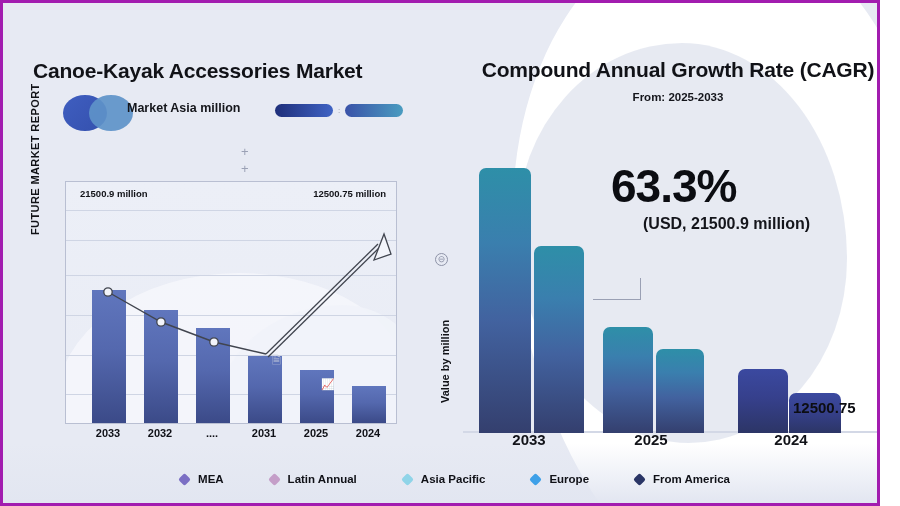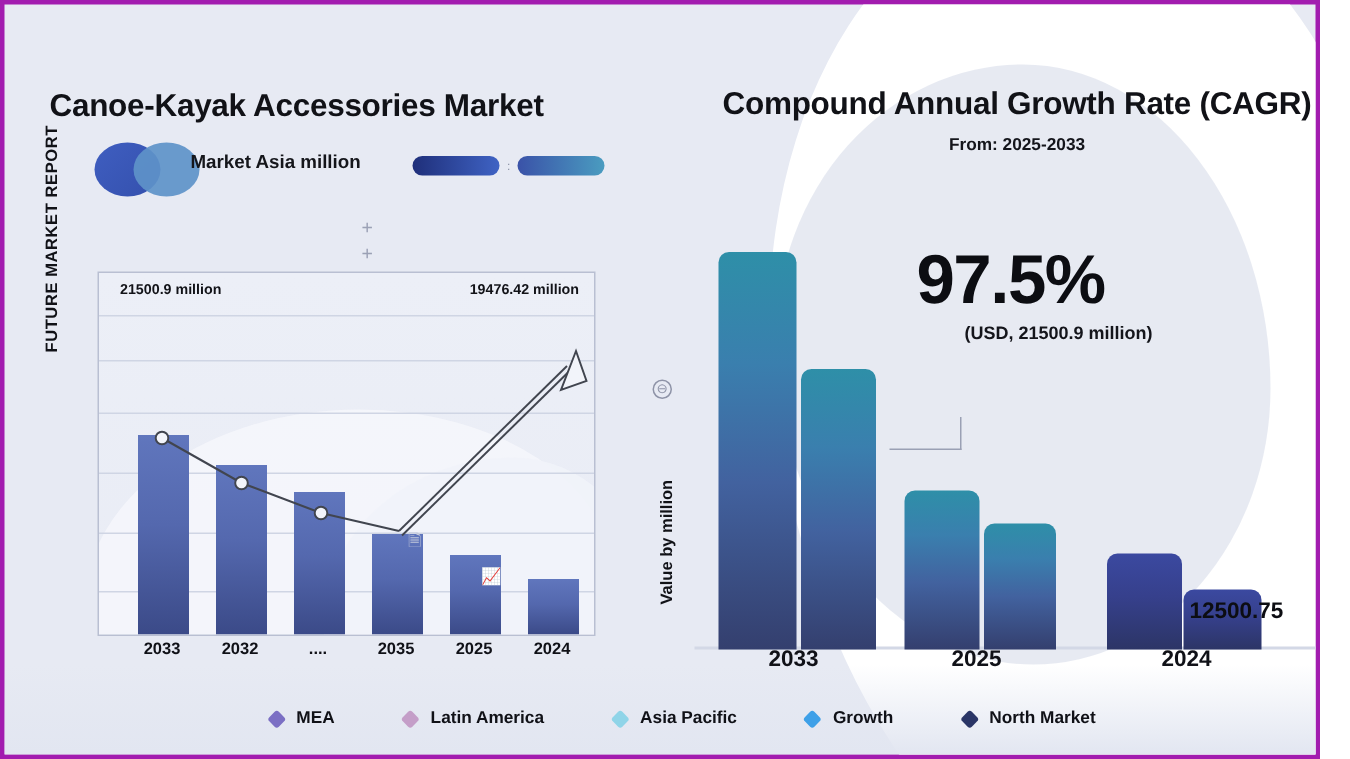--- a/index.html
+++ b/index.html
@@ -135,21 +135,21 @@
   .subtitle-right {
     position:absolute; left:0; top:88px; width:450px; text-align:center;
     font-size:11.5px; font-weight:bold; color:#14151b;
   }
   .cagr-big {
     position:absolute; left:158px; top:156px;
     font-size:46px; font-weight:bold; color:#0c0d12; letter-spacing:-1px;
   }
   .cagr-sub {
     position:absolute; left:190px; top:212px;
-    font-size:12px; font-weight:bold; color:#14151b;
+    font-size:16px; font-weight:bold; color:#14151b;
   }
   .rbars { position:absolute; left:0; top:0; width:450px; height:430px; }
   .rbar {
     position:absolute; bottom:0; border-radius:7px 7px 0 0;
     background:linear-gradient(180deg,#2e8fa8 0%,#3a7fae 28%,#42629f 58%,#343f6e 100%);
   }
   .rbar.flat {
     background:linear-gradient(180deg,#3b49a0 0%,#36408c 45%,#2c3566 100%);
   }
   .r-baseline {
@@ -221,21 +221,21 @@
       <div class="wave2"></div>
 
       <div class="gridline" style="top:28px"></div>
       <div class="gridline" style="top:58px"></div>
       <div class="gridline" style="top:93px"></div>
       <div class="gridline" style="top:133px"></div>
       <div class="gridline" style="top:173px"></div>
       <div class="gridline" style="top:212px"></div>
 
       <div class="lbl-left-top">21500.9 million</div>
-      <div class="lbl-right-top">19476.42 million</div>
+      <div class="lbl-right-top">12500.75 million</div>
 
       <div class="bars">
         <div class="bar" style="left:26px;  height:133px;"></div>
         <div class="bar" style="left:78px;  height:113px;"></div>
         <div class="bar" style="left:130px; height:95px;"></div>
         <div class="bar" style="left:182px; height:67px;"></div>
         <div class="bar" style="left:234px; height:53px;"></div>
         <div class="bar" style="left:286px; height:37px;"></div>
       </div>
 
@@ -252,32 +252,32 @@
       <div class="mini-icon" style="left:206px; top:170px;">🗎</div>
       <div class="mini-icon" style="left:255px; top:196px;">📈</div>
     </div>
 
     <div class="circ-minus">⊖</div>
 
     <div class="xaxis-left">
       <span style="left:43px">2033</span>
       <span style="left:95px">2032</span>
       <span style="left:147px">....</span>
-      <span style="left:199px">2035</span>
+      <span style="left:199px">2031</span>
       <span style="left:251px">2025</span>
       <span style="left:303px">2024</span>
     </div>
   </div>
 
   <div class="right-panel">
 
     <div class="title-right">Compound Annual Growth Rate (CAGR)</div>
     <div class="subtitle-right">From: 2025-2033</div>
 
-    <div class="cagr-big">97.5%</div>
+    <div class="cagr-big">63.3%</div>
     <div class="cagr-sub">(USD, 21500.9 million)</div>
 
     <div class="ylab-right">Value by million</div>
 
     <div class="rbars">
       <div class="r-baseline"></div>
 
       <div class="rbar" style="left:26px;  width:52px; height:265px;"></div>
       <div class="rbar" style="left:81px;  width:50px; height:187px;"></div>
 
@@ -301,29 +301,29 @@
 
   <div class="blob-bottom-fade"></div>
 
   <div class="legend-row">
     <div class="legend-item">
       <span class="legend-dot" style="background:#7b6fc4"></span>
       <span class="legend-text">MEA</span>
     </div>
     <div class="legend-item">
       <span class="legend-dot" style="background:#c49ec8"></span>
-      <span class="legend-text">Latin America</span>
+      <span class="legend-text">Latin Annual</span>
     </div>
     <div class="legend-item">
       <span class="legend-dot" style="background:#8fd4e8"></span>
       <span class="legend-text">Asia Pacific</span>
     </div>
     <div class="legend-item">
       <span class="legend-dot" style="background:#3ea0e8"></span>
-      <span class="legend-text">Growth</span>
+      <span class="legend-text">Europe</span>
     </div>
     <div class="legend-item">
       <span class="legend-dot" style="background:#2a3566"></span>
-      <span class="legend-text">North Market</span>
+      <span class="legend-text">From America</span>
     </div>
   </div>
 
 </div>
 
 </body></html>

